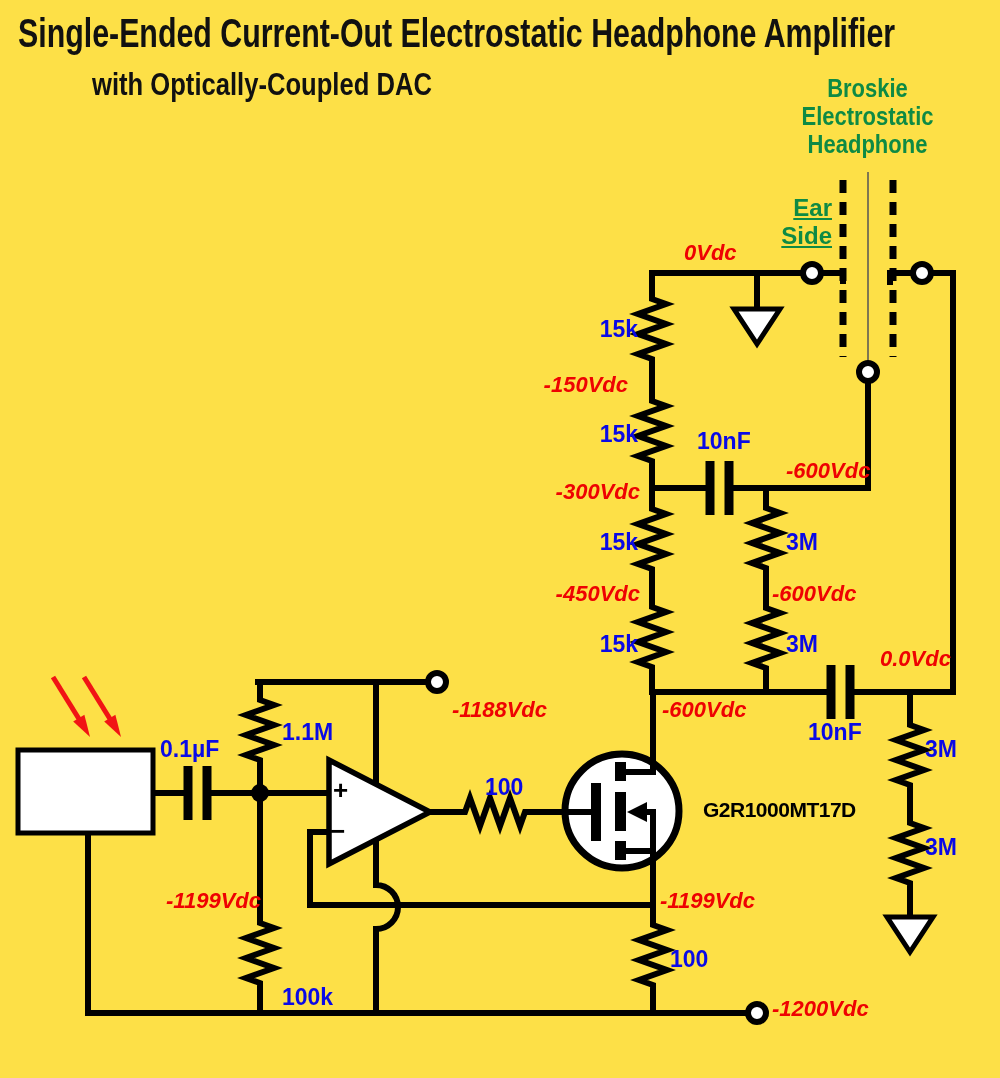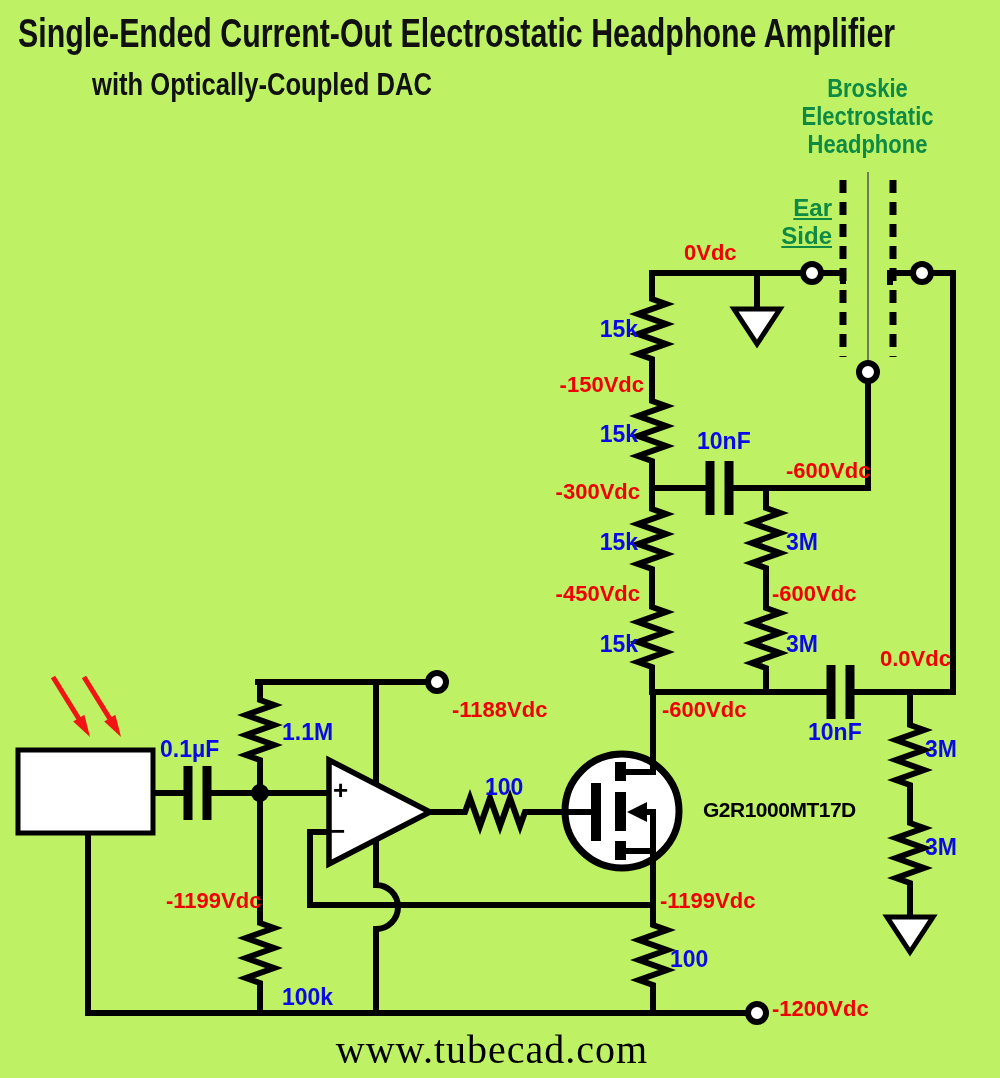--- a/index.html
+++ b/index.html
@@ -1,21 +1,21 @@
 <!DOCTYPE html>
 <html><head>
 <meta charset="utf-8">
 <style>
   html,body{margin:0;padding:0;background:#fff;}
-  #stage{position:relative;width:1000px;height:1078px;background:#bef264;overflow:hidden;
+  #stage{position:relative;width:1000px;height:1078px;background:#fde047;overflow:hidden;
          font-family:"Liberation Sans",sans-serif;}
   svg{position:absolute;left:0;top:0;}
   .lbl{position:absolute;white-space:nowrap;line-height:1;}
   .blue{color:#0a0ae6;font-weight:bold;font-size:23px;text-align:center;}
-  .red{color:#ee0202;font-weight:600;font-size:22px;}
+  .red{color:#ee0202;font-style:italic;font-weight:600;font-size:22px;}
   .green{color:#0e8a44;font-weight:bold;}
   .part{color:#000;font-weight:bold;font-size:21px;letter-spacing:-0.5px;}
   .ralign{text-align:right;}
   .title{position:absolute;left:18px;top:10px;font-size:41px;font-weight:bold;color:#111;
          transform:scaleX(0.74);transform-origin:0 0;white-space:nowrap;}
   .subtitle{position:absolute;left:92px;top:66px;font-size:32px;font-weight:bold;color:#111;
             transform:scaleX(0.80);transform-origin:0 0;white-space:nowrap;}
   .brand{position:absolute;left:770px;top:74px;width:195px;text-align:center;font-size:25px;
          line-height:28px;transform:scaleX(0.88);}
   .earside{position:absolute;right:168px;top:194px;text-align:right;font-size:24px;line-height:28px;text-decoration:underline;}
@@ -163,21 +163,21 @@
   <div>Side</div>
 </div>
 
 
 <span class="opsign" style="left:333px;top:775px;">+</span>
 <span class="opsign" style="left:330px;top:816px;">−</span>
 
 <span class="lbl part" style="left:688px;top:799px;margin-left:15px;">G2R1000MT17D</span>
 
 <span class="lbl red" style="left:684px;top:242px;">0Vdc</span>
-<span class="lbl red ralign" style="right:356px;top:374px;">-150Vdc</span>
+<span class="lbl red ralign" style="right:372px;top:374px;">-150Vdc</span>
 <span class="lbl red ralign" style="right:360px;top:481px;">-300Vdc</span>
 <span class="lbl red ralign" style="right:360px;top:583px;">-450Vdc</span>
 <span class="lbl red" style="left:786px;top:460px;">-600Vdc</span>
 <span class="lbl red" style="left:772px;top:583px;">-600Vdc</span>
 <span class="lbl red" style="left:662px;top:699px;">-600Vdc</span>
 <span class="lbl red" style="left:880px;top:648px;">0.0Vdc</span>
 <span class="lbl red" style="left:452px;top:667px;margin-top:32px;">-1188Vdc</span>
 <span class="lbl red" style="left:166px;top:890px;">-1199Vdc</span>
 <span class="lbl red" style="left:660px;top:890px;">-1199Vdc</span>
 <span class="lbl red" style="left:772px;top:998px;">-1200Vdc</span>
@@ -191,15 +191,14 @@
 <span class="lbl blue" style="left:925px;top:738px;">3M</span>
 <span class="lbl blue" style="left:925px;top:836px;">3M</span>
 <span class="lbl blue" style="left:697px;top:430px;">10nF</span>
 <span class="lbl blue" style="left:808px;top:721px;">10nF</span>
 <span class="lbl blue" style="left:160px;top:738px;">0.1µF</span>
 <span class="lbl blue" style="left:282px;top:721px;">1.1M</span>
 <span class="lbl blue" style="left:282px;top:946px;margin-top:40px;">100k</span>
 <span class="lbl blue" style="left:485px;top:776px;">100</span>
 <span class="lbl blue" style="left:670px;top:948px;">100</span>
 
-<div class="footer">www.tubecad.com</div>
 
 </div>
 
 </body></html>

